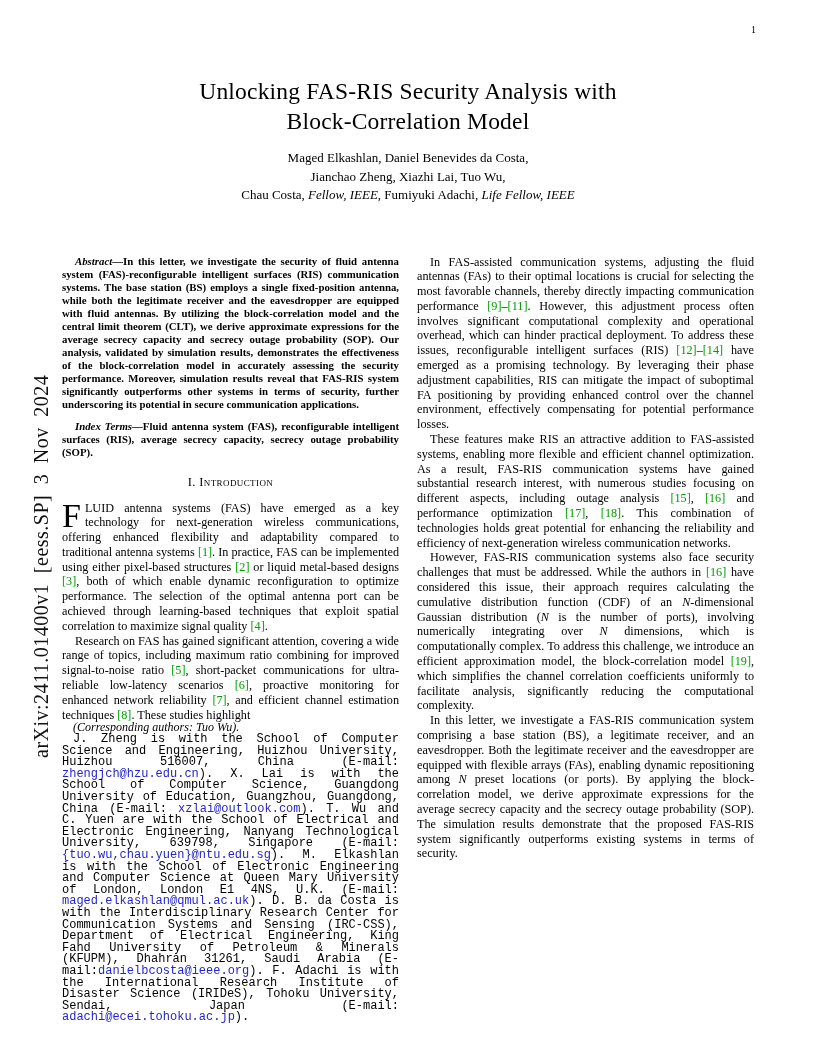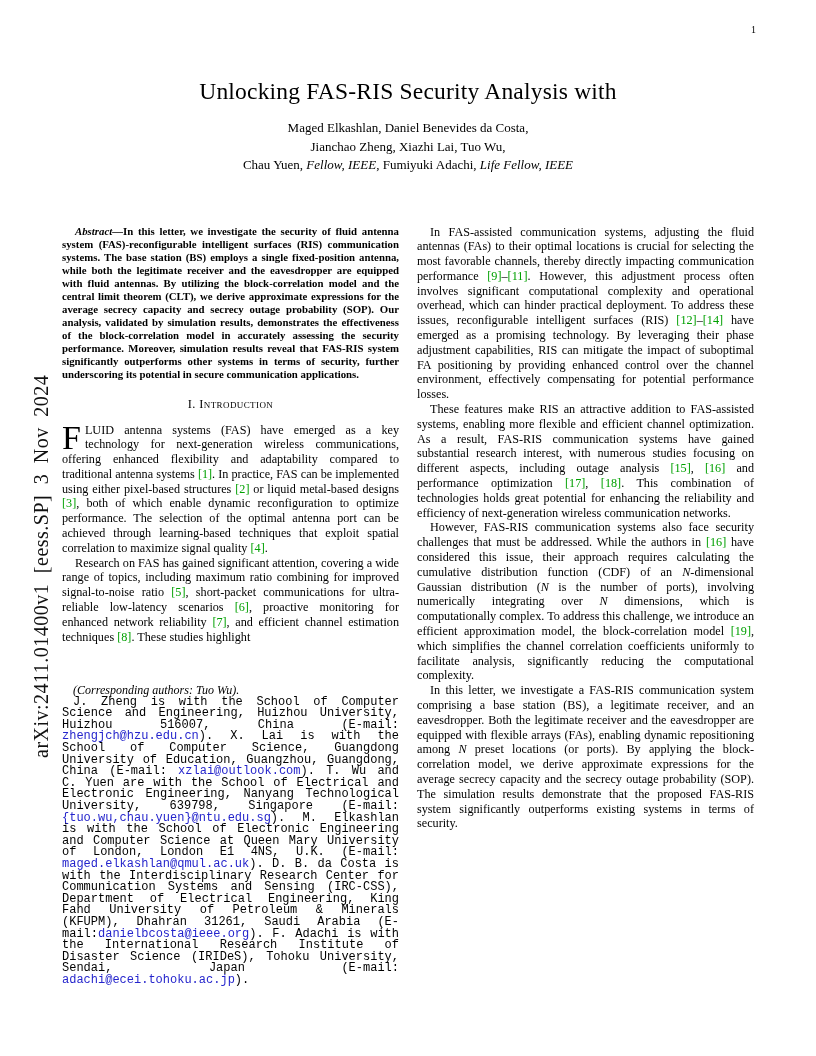--- a/index.html
+++ b/index.html
@@ -98,33 +98,35 @@
 
 <div class="page">
 
   <div class="page-number">1</div>
 
   <div class="arxiv-strip">arXiv:2411.01400v1 [eess.SP] 3 Nov 2024</div>
 
   <header class="head">
     <h1 class="title">
       <span class="title-line">Unlocking FAS-RIS Security Analysis with</span>
+      <span class="title-line">Block-Correlation Model</span>
     </h1>
     <div class="authors">
       <div>Maged Elkashlan, Daniel Benevides da Costa,</div>
       <div>Jianchao Zheng, Xiazhi Lai, Tuo Wu,</div>
-      <div><span>Chau Yuen, </span><span style="font-style: italic;">Fellow, IEEE</span><span>, Fumiyuki Adachi, </span><span style="font-style: italic;">Life Fellow, IEEE</span></div>
+      <div><span>Chau Costa, </span><span style="font-style: italic;">Fellow, IEEE</span><span>, Fumiyuki Adachi, </span><span style="font-style: italic;">Life Fellow, IEEE</span></div>
     </div>
   </header>
 
   <div class="columns">
 
     <div class="col col-left">
       <p class="abstract"><span class="lead-italic">Abstract—</span><span>In this letter, we investigate the security of fluid antenna system (FAS)-reconfigurable intelligent surfaces (RIS) communication systems. The base station (BS) employs a single fixed-position antenna, while both the legitimate receiver and the eavesdropper are equipped with fluid antennas. By utilizing the block-correlation model and the central limit theorem (CLT), we derive approximate expressions for the average secrecy capacity and secrecy outage probability (SOP). Our analysis, validated by simulation results, demonstrates the effectiveness of the block-correlation model in accurately assessing the security performance. Moreover, simulation results reveal that FAS-RIS system significantly outperforms other systems in terms of security, further underscoring its potential in secure communication applications.</span></p>
 
+      <p class="index-terms"><span class="lead-italic">Index Terms—</span><span>Fluid antenna system (FAS), reconfigurable intelligent surfaces (RIS), average secrecy capacity, secrecy outage probability (SOP).</span></p>
 
       <h2 class="section-heading">I. Introduction</h2>
 
       <p class="body-para"><span class="dropcap">F</span><span>LUID antenna systems (FAS) have emerged as a key technology for next-generation wireless communications, offering enhanced flexibility and adaptability compared to traditional antenna systems <span class="cite">[1]</span>. In practice, FAS can be implemented using either pixel-based structures <span class="cite">[2]</span> or liquid metal-based designs <span class="cite">[3]</span>, both of which enable dynamic reconfiguration to optimize performance. The selection of the optimal antenna port can be achieved through learning-based techniques that exploit spatial correlation to maximize signal quality <span class="cite">[4]</span>.</span></p>
 
       <p class="body-para indent">Research on FAS has gained significant attention, covering a wide range of topics, including maximum ratio combining for improved signal-to-noise ratio <span class="cite">[5]</span>, short-packet communications for ultra-reliable low-latency scenarios <span class="cite">[6]</span>, proactive monitoring for enhanced network reliability <span class="cite">[7]</span>, and efficient channel estimation techniques <span class="cite">[8]</span>. These studies highlight</p>
 
       <div class="footnote">
         <p class="fn-corresponding">(Corresponding authors: Tuo Wu).</p>
         <p class="fn-text">J. Zheng is with the School of Computer Science and Engineering, Huizhou University, Huizhou 516007, China (E-mail: <span class="email">zhengjch@hzu.edu.cn</span>). X. Lai is with the School of Computer Science, Guangdong University of Education, Guangzhou, Guangdong, China (E-mail: <span class="email">xzlai@outlook.com</span>). T. Wu and C. Yuen are with the School of Electrical and Electronic Engineering, Nanyang Technological University, 639798, Singapore (E-mail: <span class="email">{tuo.wu,chau.yuen}@ntu.edu.sg</span>). M. Elkashlan is with the School of Electronic Engineering and Computer Science at Queen Mary University of London, London E1 4NS, U.K. (E-mail: <span class="email">maged.elkashlan@qmul.ac.uk</span>). D. B. da Costa is with the Interdisciplinary Research Center for Communication Systems and Sensing (IRC-CSS), Department of Electrical Engineering, King Fahd University of Petroleum &amp; Minerals (KFUPM), Dhahran 31261, Saudi Arabia (E-mail:<span class="email">danielbcosta@ieee.org</span>). F. Adachi is with the International Research Institute of Disaster Science (IRIDeS), Tohoku University, Sendai, Japan (E-mail: <span class="email">adachi@ecei.tohoku.ac.jp</span>).</p>

